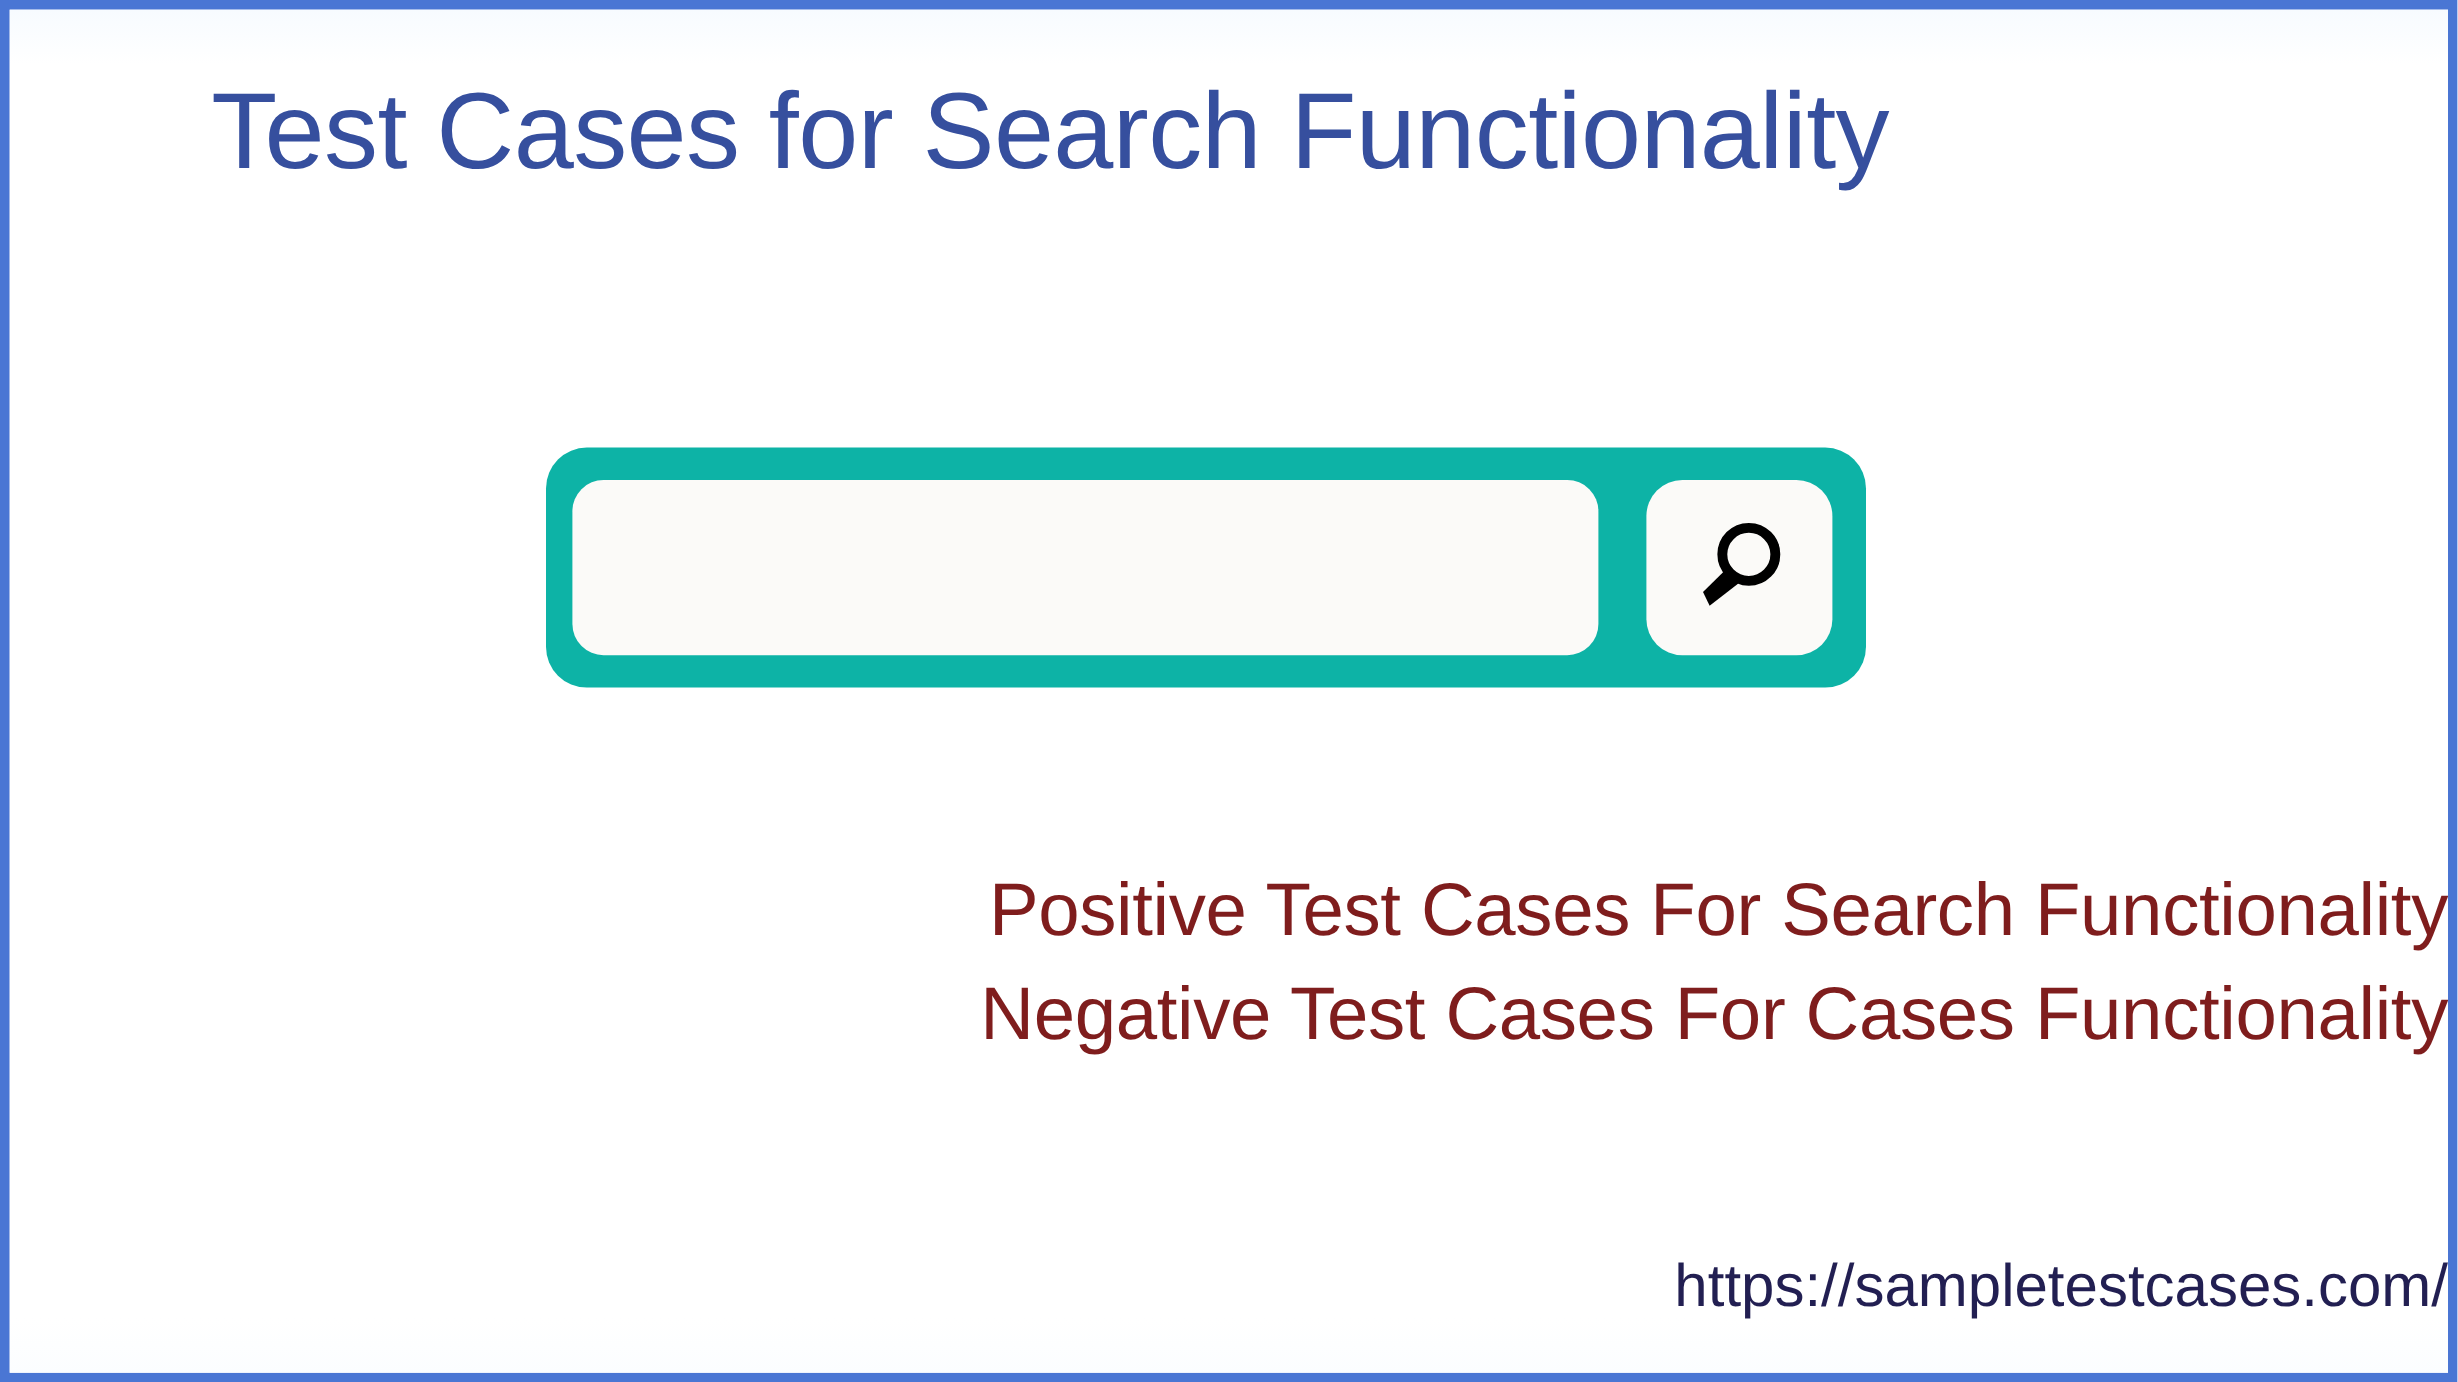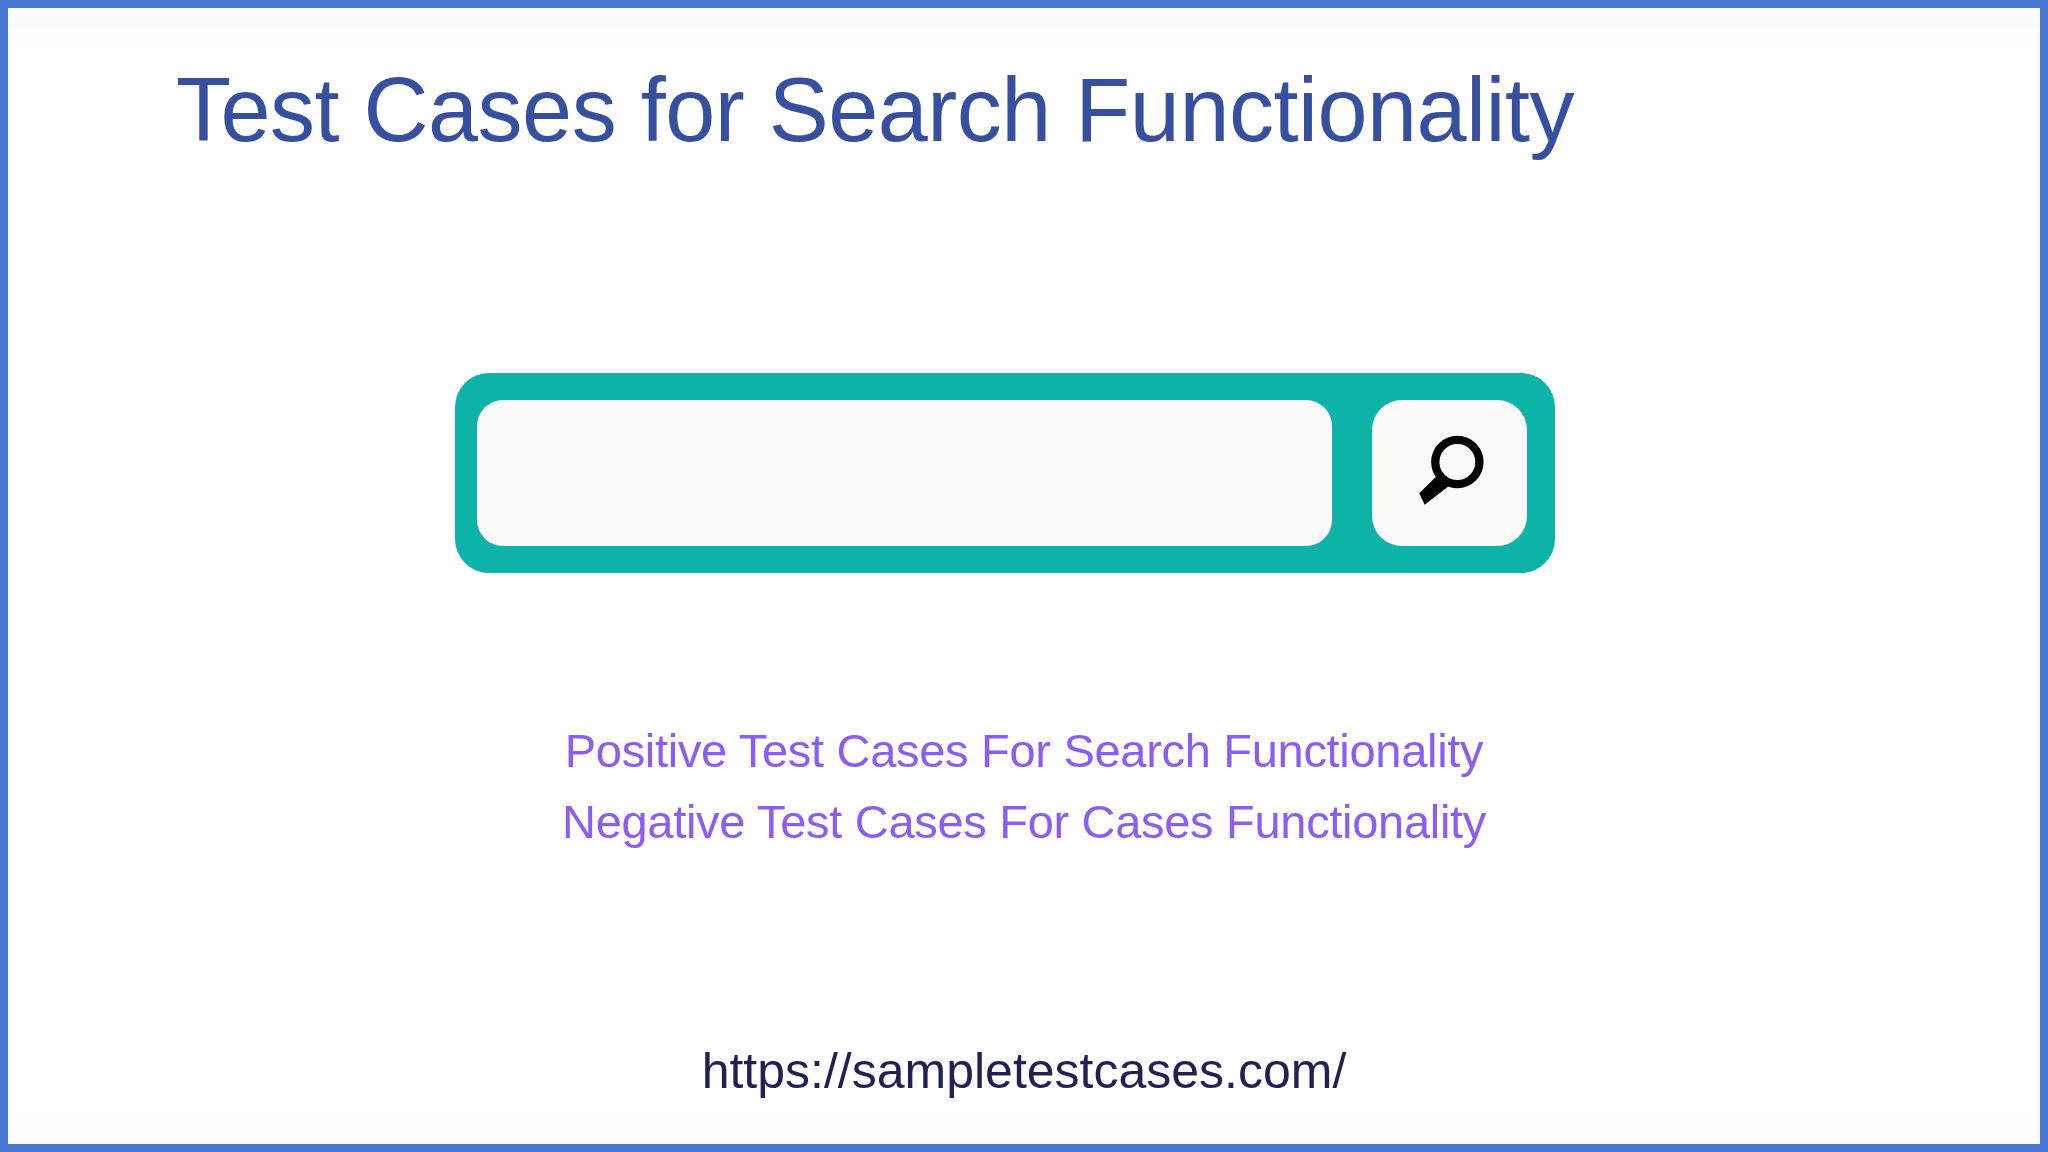--- a/index.html
+++ b/index.html
@@ -110,39 +110,40 @@
   
   .case-lines {
     position: absolute;
     left: 0;
     top: 718px;
     width: 2032px;
     text-align: center;
   }
 
   .case-line {
-    font-size: 47px;
+    font-size: 62px;
     line-height: 1.05;
     font-weight: 400;
     letter-spacing: -0.3px;
-    color: #8b5cf6;
+    color: #7f1d1d;
     white-space: nowrap;
+    text-align: right;
   }
 
   .case-line + .case-line {
     margin-top: 22px;
   }
 
   
   .footer-url {
     position: absolute;
     left: 0;
     top: 1036px;
     width: 2032px;
-    text-align: center;
+    text-align: right;
     font-size: 50px;
     line-height: 1.1;
     font-weight: 400;
     color: #221f52;
     white-space: nowrap;
   }
 </style>
 </head>
 <body>
 

